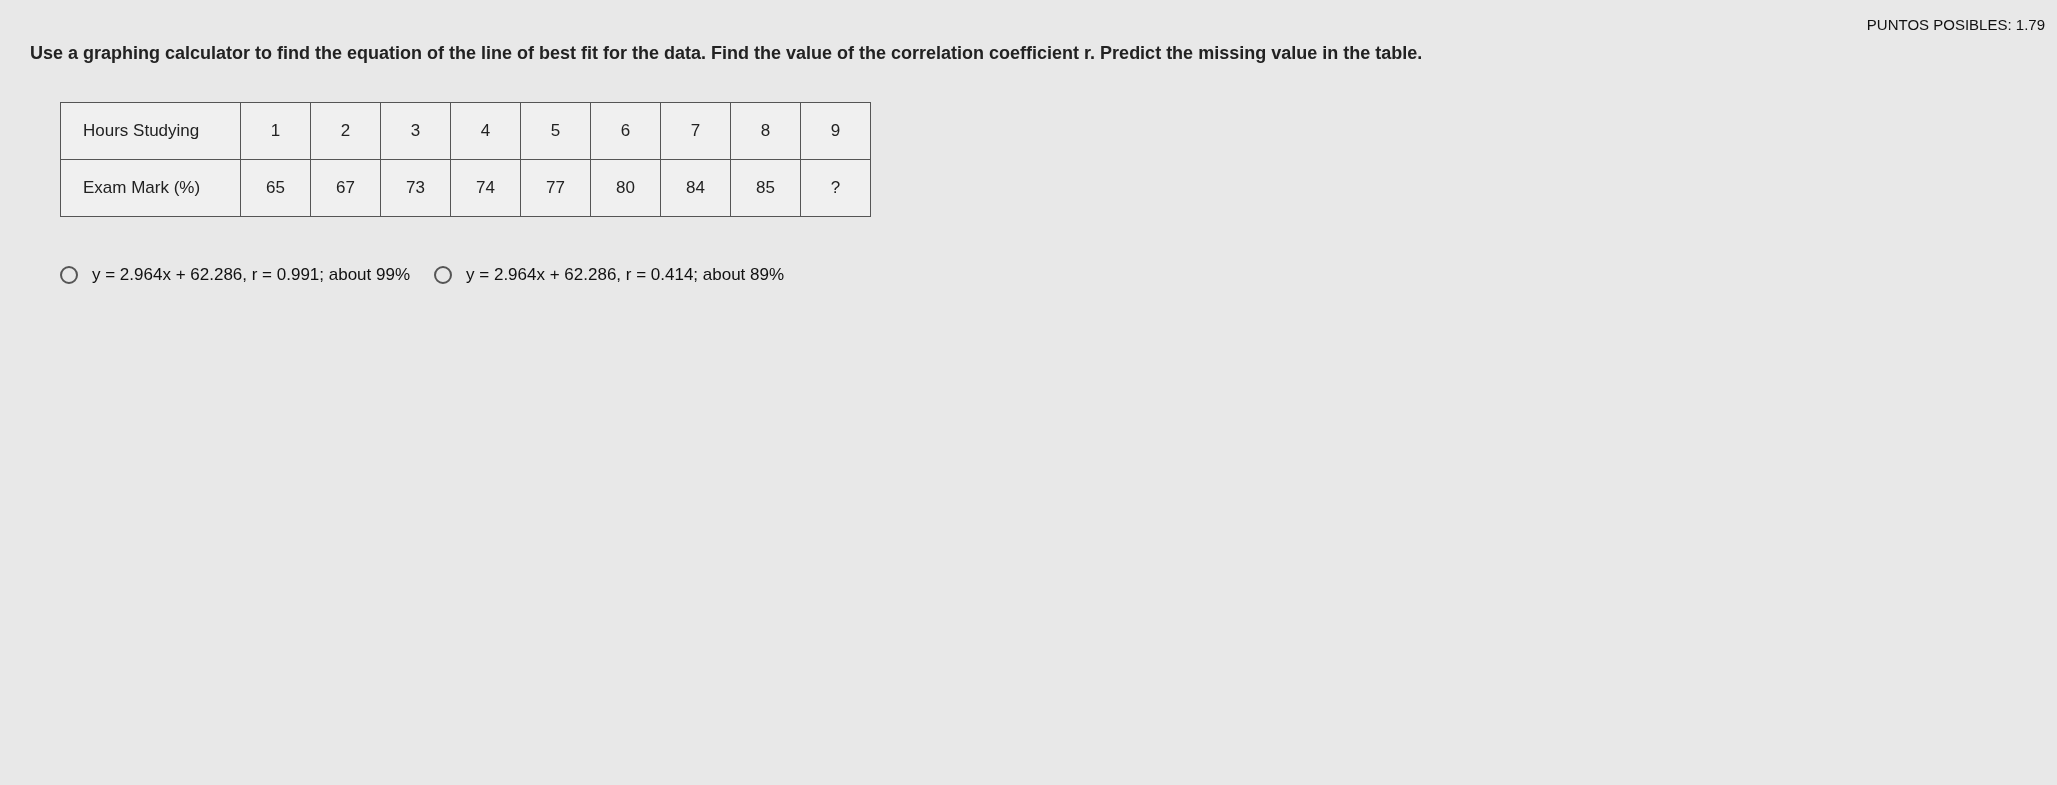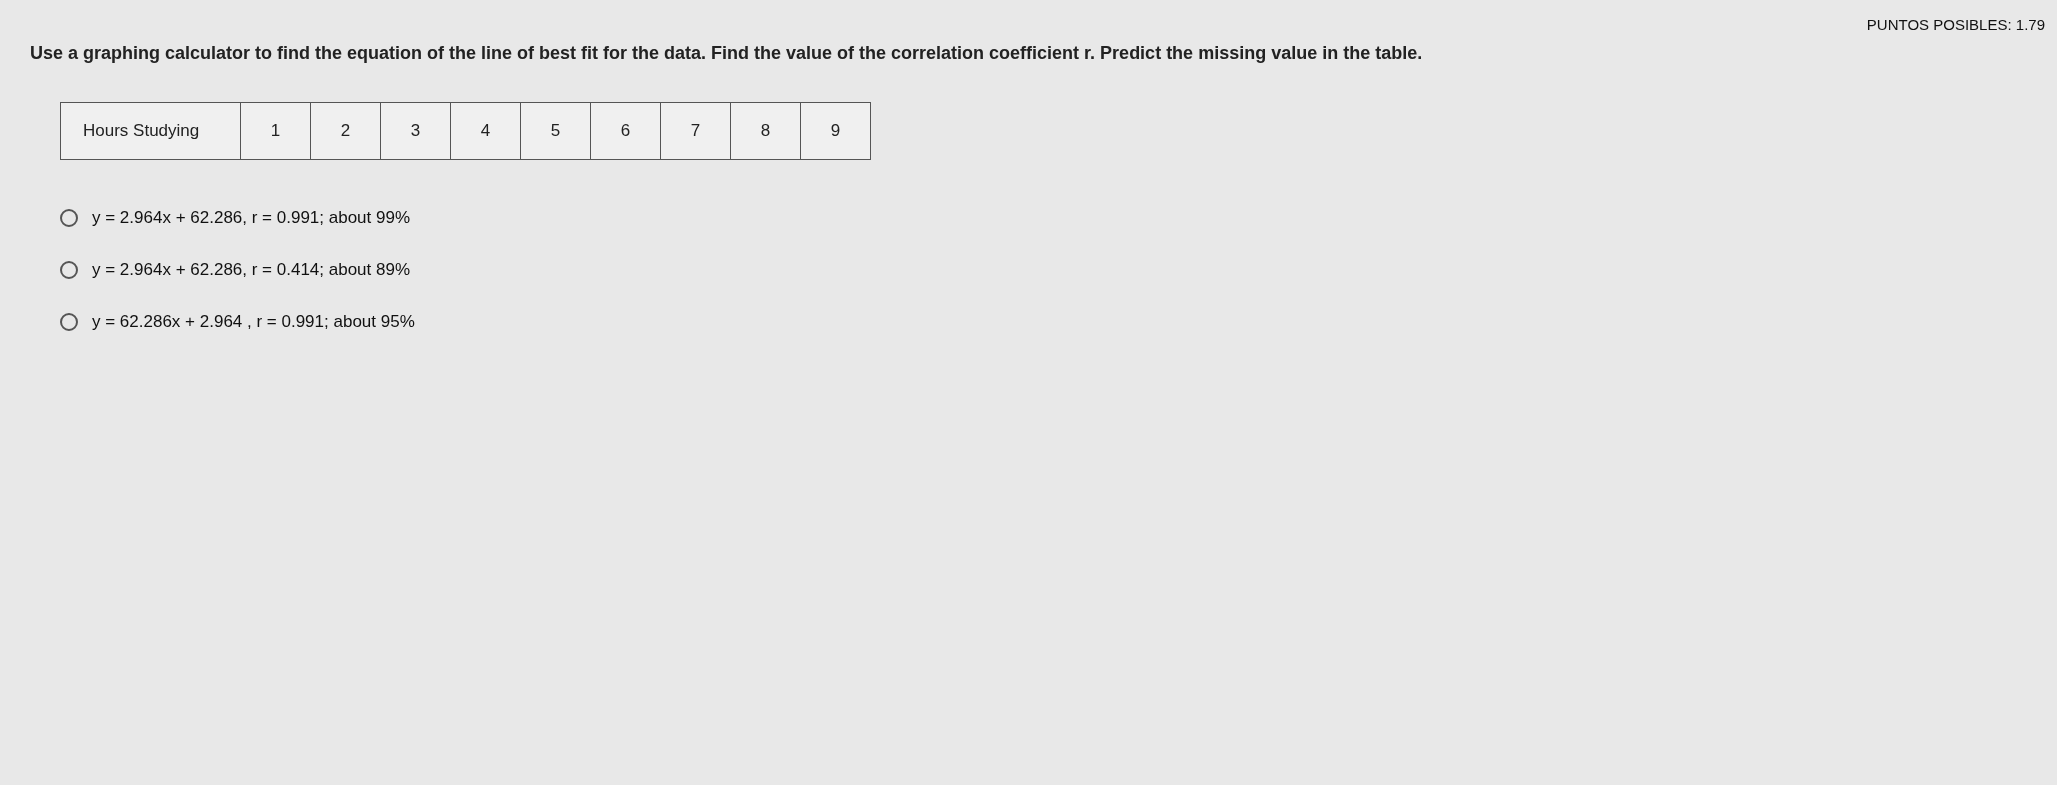--- a/index.html
+++ b/index.html
@@ -56,22 +56,22 @@
 
     .data-table td.row-header {
       text-align: left;
       min-width: 180px;
       font-weight: normal;
     }
 
     .options-container {
       margin-left: 30px;
       display: flex;
-      flex-direction: column;
-      gap: 32px;
+      flex-direction: row;
+      gap: 24px;
       margin-top: 48px;
     }
 
     .option-item {
       display: flex;
       align-items: center;
       gap: 14px;
       font-size: 17px;
       cursor: pointer;
     }
@@ -106,35 +106,43 @@
         <td>1</td>
         <td>2</td>
         <td>3</td>
         <td>4</td>
         <td>5</td>
         <td>6</td>
         <td>7</td>
         <td>8</td>
         <td>9</td>
       </tr>
+      <tr>
+        <td class="row-header">Exam Mark (%)</td>
+        <td>65</td>
+        <td>67</td>
+        <td>73</td>
+        <td>74</td>
+        <td>77</td>
+        <td>80</td>
+        <td>84</td>
+        <td>85</td>
+        <td>?</td>
+      </tr>
     </tbody>
   </table>
 
   <div class="options-container">
 
     <div class="option-item">
       <span class="radio-circle"></span>
       <span class="option-text">y = 2.964x + 62.286, r = 0.991; about 99%</span>
     </div>
 
     <div class="option-item">
       <span class="radio-circle"></span>
       <span class="option-text">y = 2.964x + 62.286, r = 0.414; about 89%</span>
     </div>
 
-    <div class="option-item">
-      <span class="radio-circle"></span>
-      <span class="option-text">y = 62.286x + 2.964 , r = 0.991; about 95%</span>
-    </div>
 
 
   </div>
 </div>
 
 </body></html>

